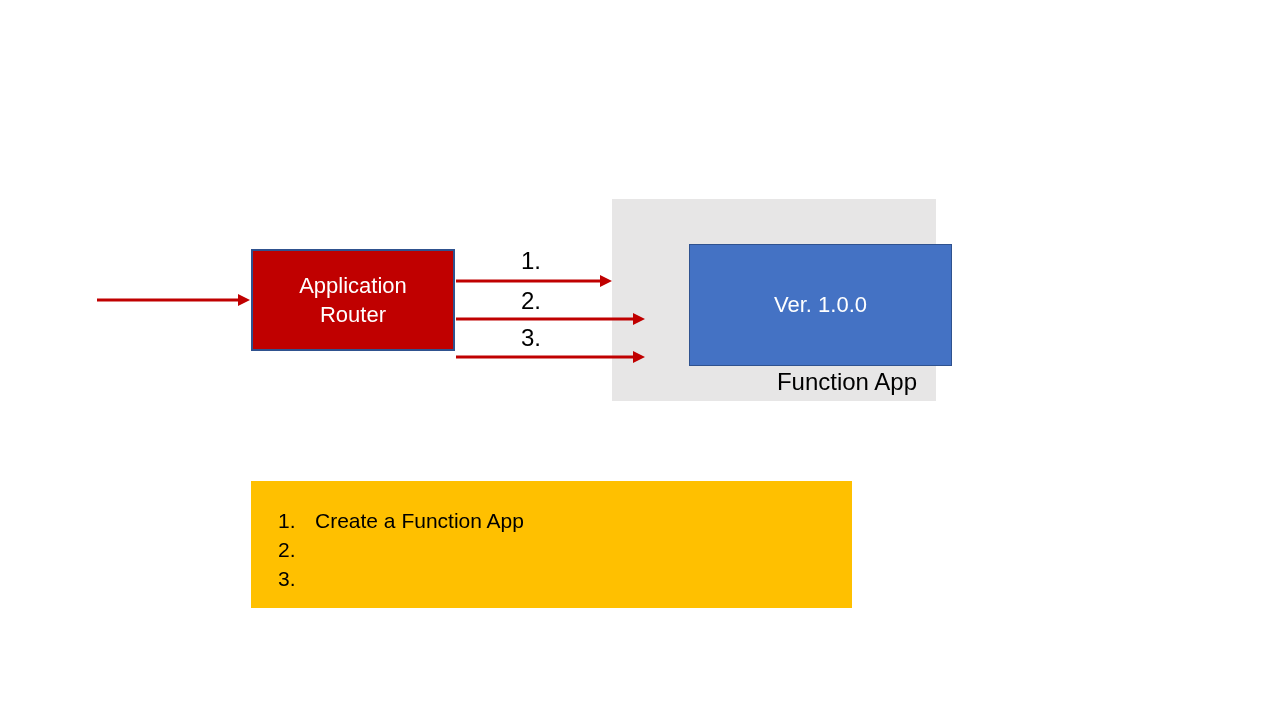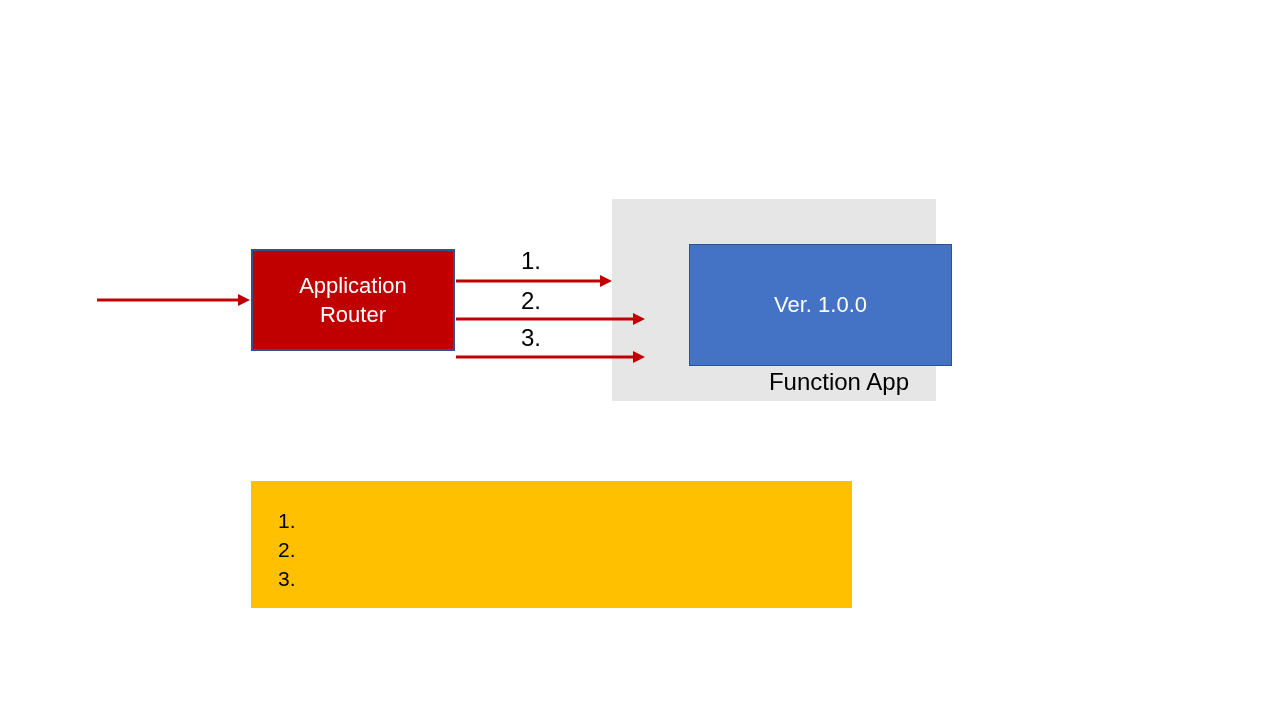--- a/index.html
+++ b/index.html
@@ -40,21 +40,21 @@
     position: absolute;
     left: 612px; top: 199px;
     width: 324px; height: 202px;
     background: #E7E6E6;
   }
   .functionapp-label {
     position: absolute;
     left: 0; bottom: 5px;
     width: 100%;
     box-sizing: border-box;
-    padding-right: 27px;
+    padding-right: 19px;
     text-align: right;
     color: #000000;
     font-size: 24px;
   }
 
   .version-box {
     position: absolute;
     left: 643px; top: 244px;
     width: 263px; height: 122px;
     background: #4472C4;
@@ -165,20 +165,21 @@
     <div class="head"></div>
   </div>
 
   <div class="arrow-num arrow-num-1">1.</div>
   <div class="arrow-num arrow-num-2">2.</div>
   <div class="arrow-num arrow-num-3">3.</div>
 
   <div class="legend-box">
     <div class="legend-item">
       <span class="legend-num">1.</span>
+      <span class="legend-text">Create a Function App</span>
     </div>
     <div class="legend-item">
       <span class="legend-num">2.</span>
     </div>
     <div class="legend-item">
       <span class="legend-num">3.</span>
     </div>
   </div>
 
 </div>

